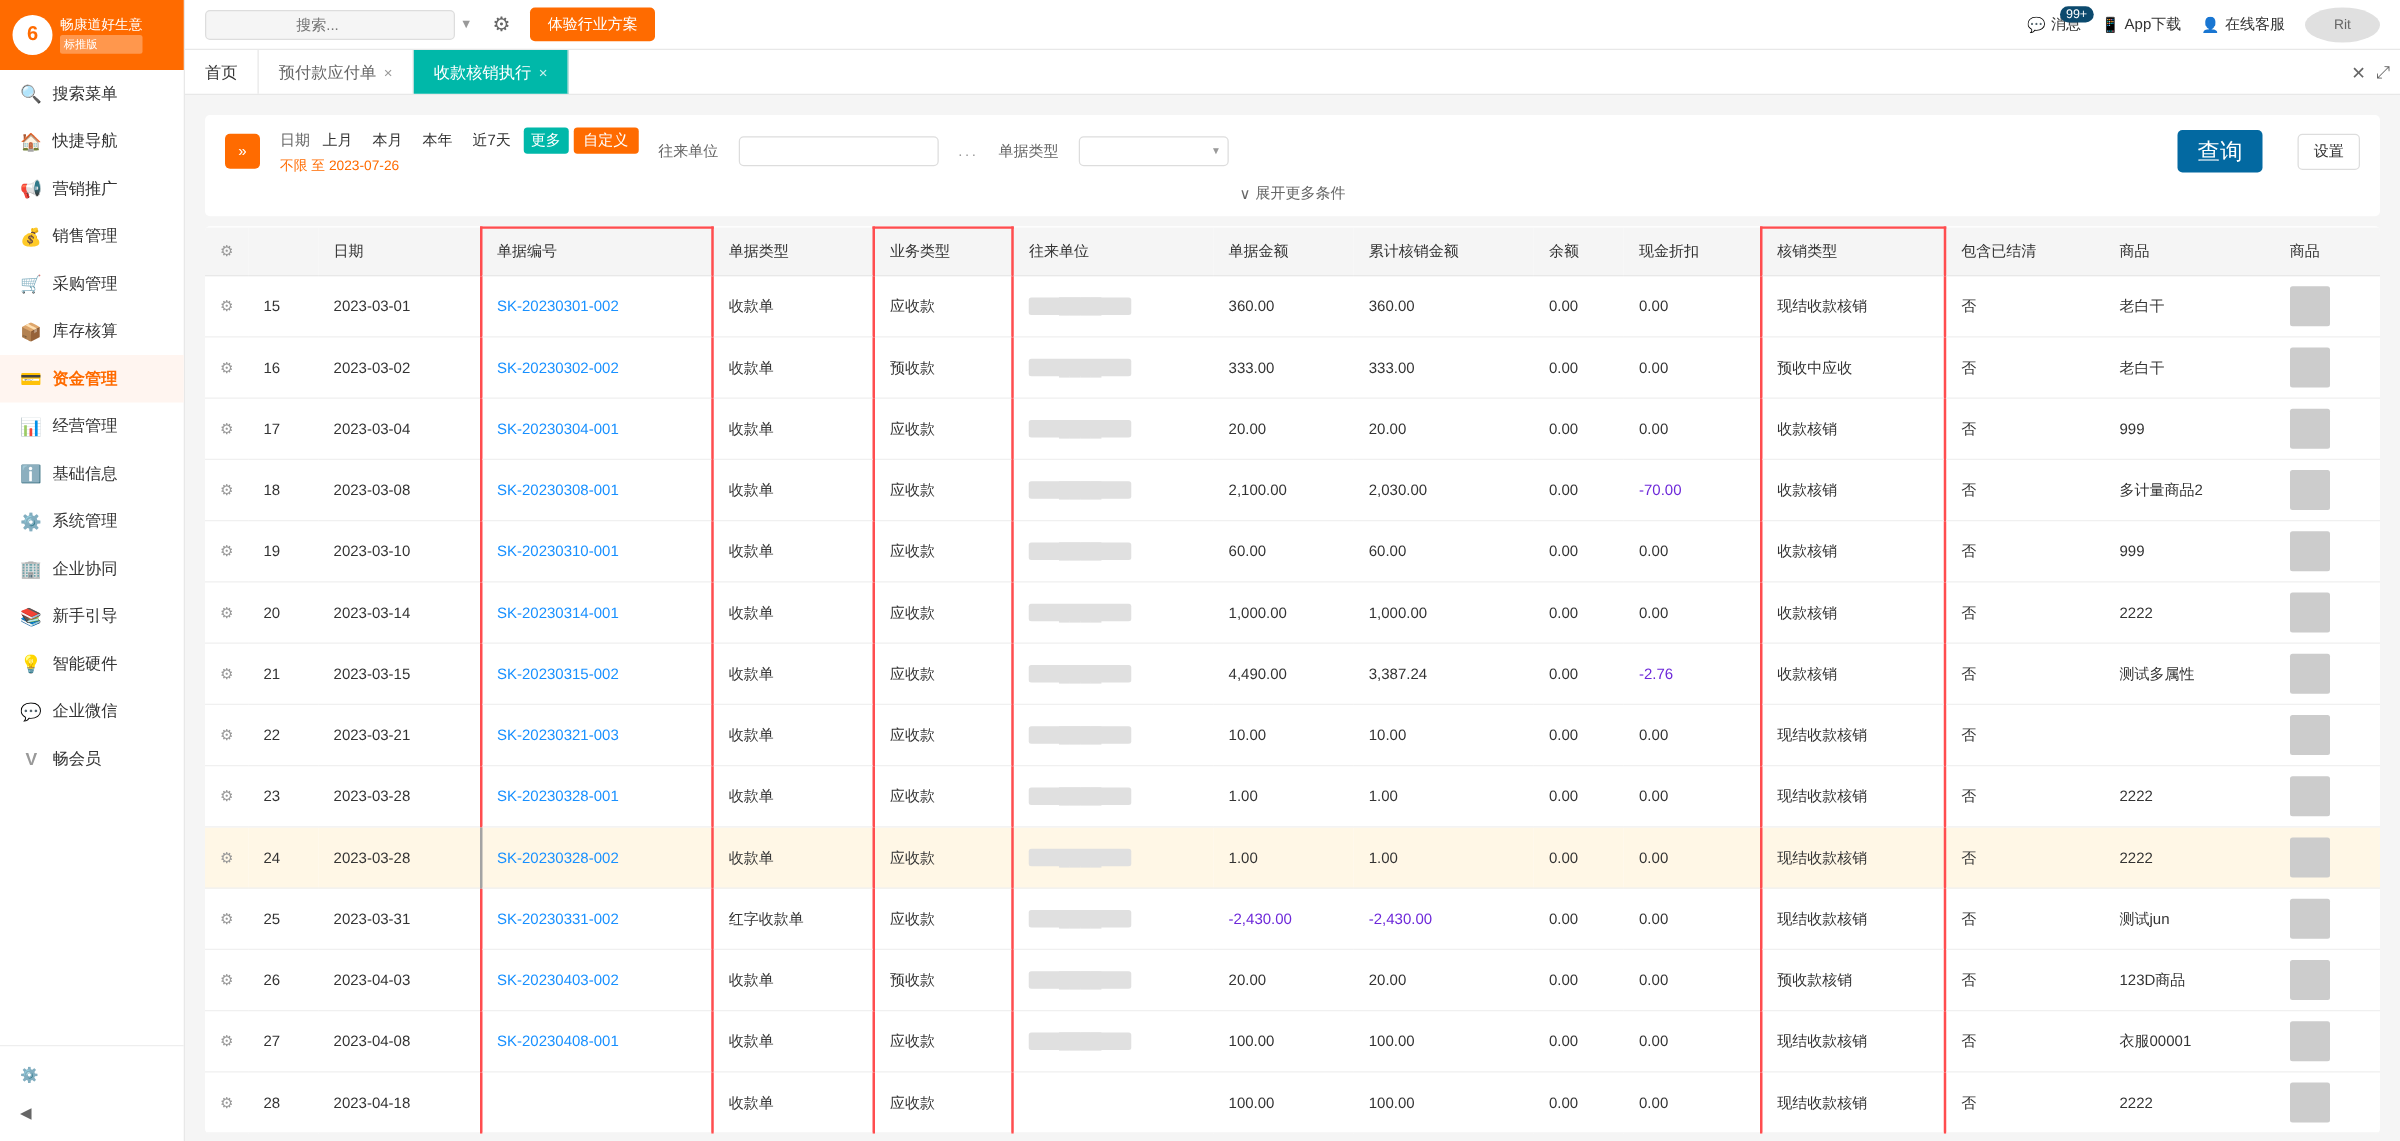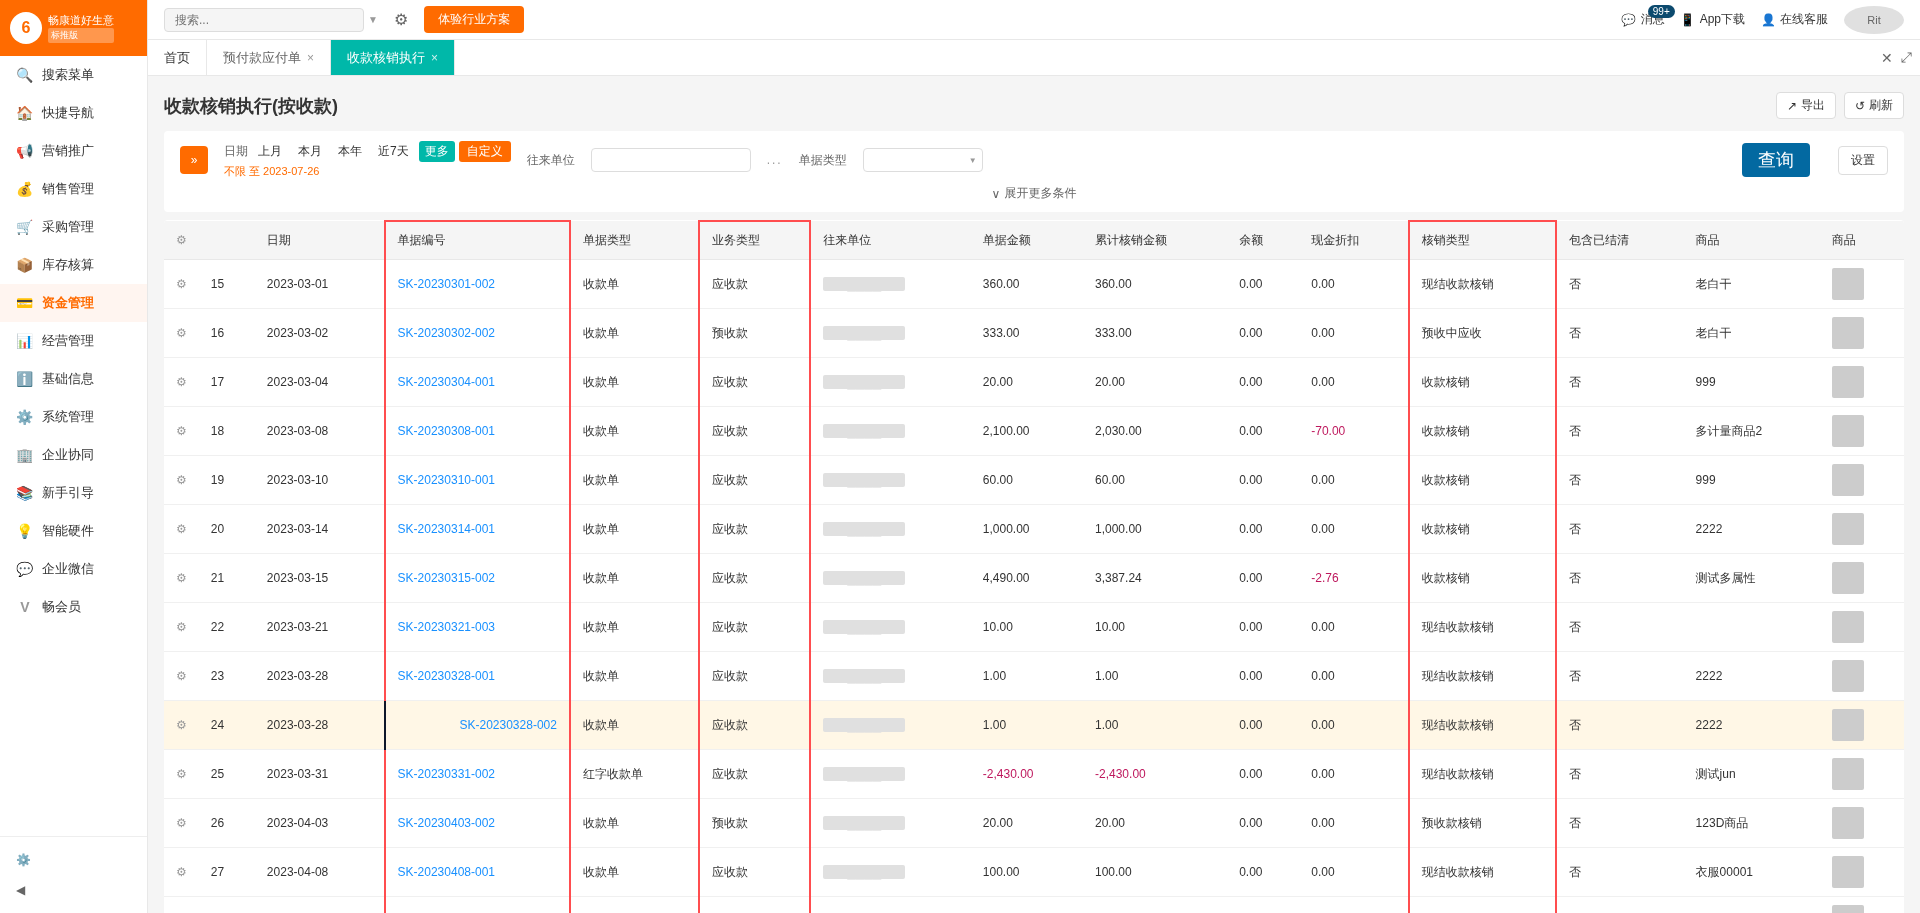--- a/index.html
+++ b/index.html
@@ -17,21 +17,21 @@
     .sidebar-item-icon { width: 18px; text-align: center; font-size: 14px; }
     .sidebar-bottom { margin-top: auto; border-top: 1px solid #eee; padding: 8px 0; }
     .sidebar-bottom-item { display: flex; align-items: center; gap: 8px; padding: 8px 16px; cursor: pointer; color: #666; font-size: 12px; }
 
     
     .main { flex: 1; display: flex; flex-direction: column; overflow: hidden; }
 
     
     .topbar { background: #fff; border-bottom: 1px solid #e8e8e8; height: 40px; display: flex; align-items: center; padding: 0 16px; gap: 16px; flex-shrink: 0; }
     .topbar-search-wrap { position: relative; display: flex; align-items: center; }
-    .topbar-search-wrap input { background: #f5f5f5; border: 1px solid #ddd; border-radius: 4px; padding: 4px 30px 4px 10px; font-size: 12px; width: 200px; outline: none; }
+    .topbar-search-wrap input { background: #f5f5f5; border: 1px solid #ddd; border-radius: 4px; padding: 4px 30px 4px 10px; font-size: 12px; width: 200px; outline: none; text-align: center; }
     .topbar-chevron { color: #999; font-size: 10px; margin-left: 4px; }
     .topbar-gear { color: #666; cursor: pointer; font-size: 16px; }
     .topbar-btn-solution { background: #ff6b00; color: #fff; border: none; border-radius: 4px; padding: 5px 14px; font-size: 12px; cursor: pointer; white-space: nowrap; }
     .topbar-right { margin-left: auto; display: flex; align-items: center; gap: 16px; }
     .topbar-msg { display: flex; align-items: center; gap: 4px; cursor: pointer; color: #333; font-size: 12px; position: relative; }
     .topbar-msg-badge { background: #0c4a6e; color: #fff; border-radius: 10px; padding: 1px 5px; font-size: 10px; position: absolute; top: -6px; right: -10px; }
     .topbar-app { display: flex; align-items: center; gap: 4px; cursor: pointer; color: #333; font-size: 12px; }
     .topbar-service { display: flex; align-items: center; gap: 4px; cursor: pointer; color: #333; font-size: 12px; }
     .topbar-user { background: #f0f0f0; border-radius: 50%; width: 24px; height: 24px; display: flex; align-items: center; justify-content: center; font-size: 10px; color: #666; }
 
@@ -77,21 +77,21 @@
 
     
     .table-wrap { background: #fff; border-radius: 4px; overflow: auto; position: relative; }
     table { width: 100%; border-collapse: collapse; font-size: 12px; min-width: 1400px; }
     thead tr { background: #f5f5f5; }
     thead th { padding: 10px 12px; text-align: left; color: #333; font-weight: normal; border-bottom: 1px solid #e8e8e8; white-space: nowrap; }
     tbody tr { border-bottom: 1px solid #f0f0f0; }
     tbody tr.highlighted { background: #fff7e6; }
     tbody td { padding: 8px 12px; color: #333; white-space: nowrap; }
     .link-text { color: #1890ff; cursor: pointer; text-decoration: none; }
-    .neg-value { color: #be185d; }
+    .neg-value { color: #6d28d9; }
     .settings-icon-col { width: 32px; text-align: center; cursor: pointer; color: #999; }
 
     
     .table-wrap::-webkit-scrollbar { height: 8px; width: 8px; }
     .table-wrap::-webkit-scrollbar-track { background: #f1f1f1; }
     .table-wrap::-webkit-scrollbar-thumb { background: #ccc; border-radius: 4px; }
   </style>
 </head>
 <body>
 
@@ -219,33 +219,20 @@
       <span class="tab-close">×</span>
     </div>
     <div class="tabbar-right">
       <span class="tabbar-close-btn">✕</span>
       <span class="tabbar-expand-btn">⤢</span>
     </div>
   </div>
 
   <div class="page-content">
 
-    <div class="page-title-bar">
-      <h2 class="page-title">收款核销执行(按收款)</h2>
-      <div class="page-actions">
-        <button class="btn-export">
-          <span>↗</span>
-          <span>导出</span>
-        </button>
-        <button class="btn-refresh">
-          <span>↺</span>
-          <span>刷新</span>
-        </button>
-      </div>
-    </div>
 
     <div class="filter-bar">
       <div class="filter-row">
         <button class="filter-collapse-btn">»</button>
 
         <div class="filter-date-group">
           <div class="filter-date-options">
             <span class="filter-label">日期</span>
             <button class="filter-date-btn">上月</button>
             <button class="filter-date-btn">本月</button>
@@ -453,21 +440,21 @@
     <td class="">0.00</td>
     <td style="border-left:2px solid #ff4d4f;border-right:2px solid #ff4d4f;">现结收款核销</td>
     <td>否</td>
     <td>2222</td>
     <td><span style="background:#ccc;display:inline-block;width:32px;height:32px;border-radius:2px;vertical-align:middle;"></span></td>
   </tr>
             <tr class="highlighted">
     <td class="settings-icon-col">⚙</td>
     <td>24</td>
     <td>2023-03-28</td>
-    <td style="border-left:2px solid #0f172a;border-right:2px solid #ff4d4f;text-align:right;"><a class="link-text" href="#">SK-20230328-002</a></td>
+    <td style="border-left:2px solid #a3a3a3;border-right:2px solid #ff4d4f;"><a class="link-text" href="#">SK-20230328-002</a></td>
     <td>收款单</td>
     <td style="border-left:2px solid #ff4d4f;border-right:2px solid #ff4d4f;">应收款</td>
     <td><span style="background:#e0e0e0;color:#e0e0e0;border-radius:2px;padding:0 24px;">████</span></td>
     <td class="">1.00</td>
     <td class="">1.00</td>
     <td>0.00</td>
     <td class="">0.00</td>
     <td style="border-left:2px solid #ff4d4f;border-right:2px solid #ff4d4f;">现结收款核销</td>
     <td>否</td>
     <td>2222</td>

